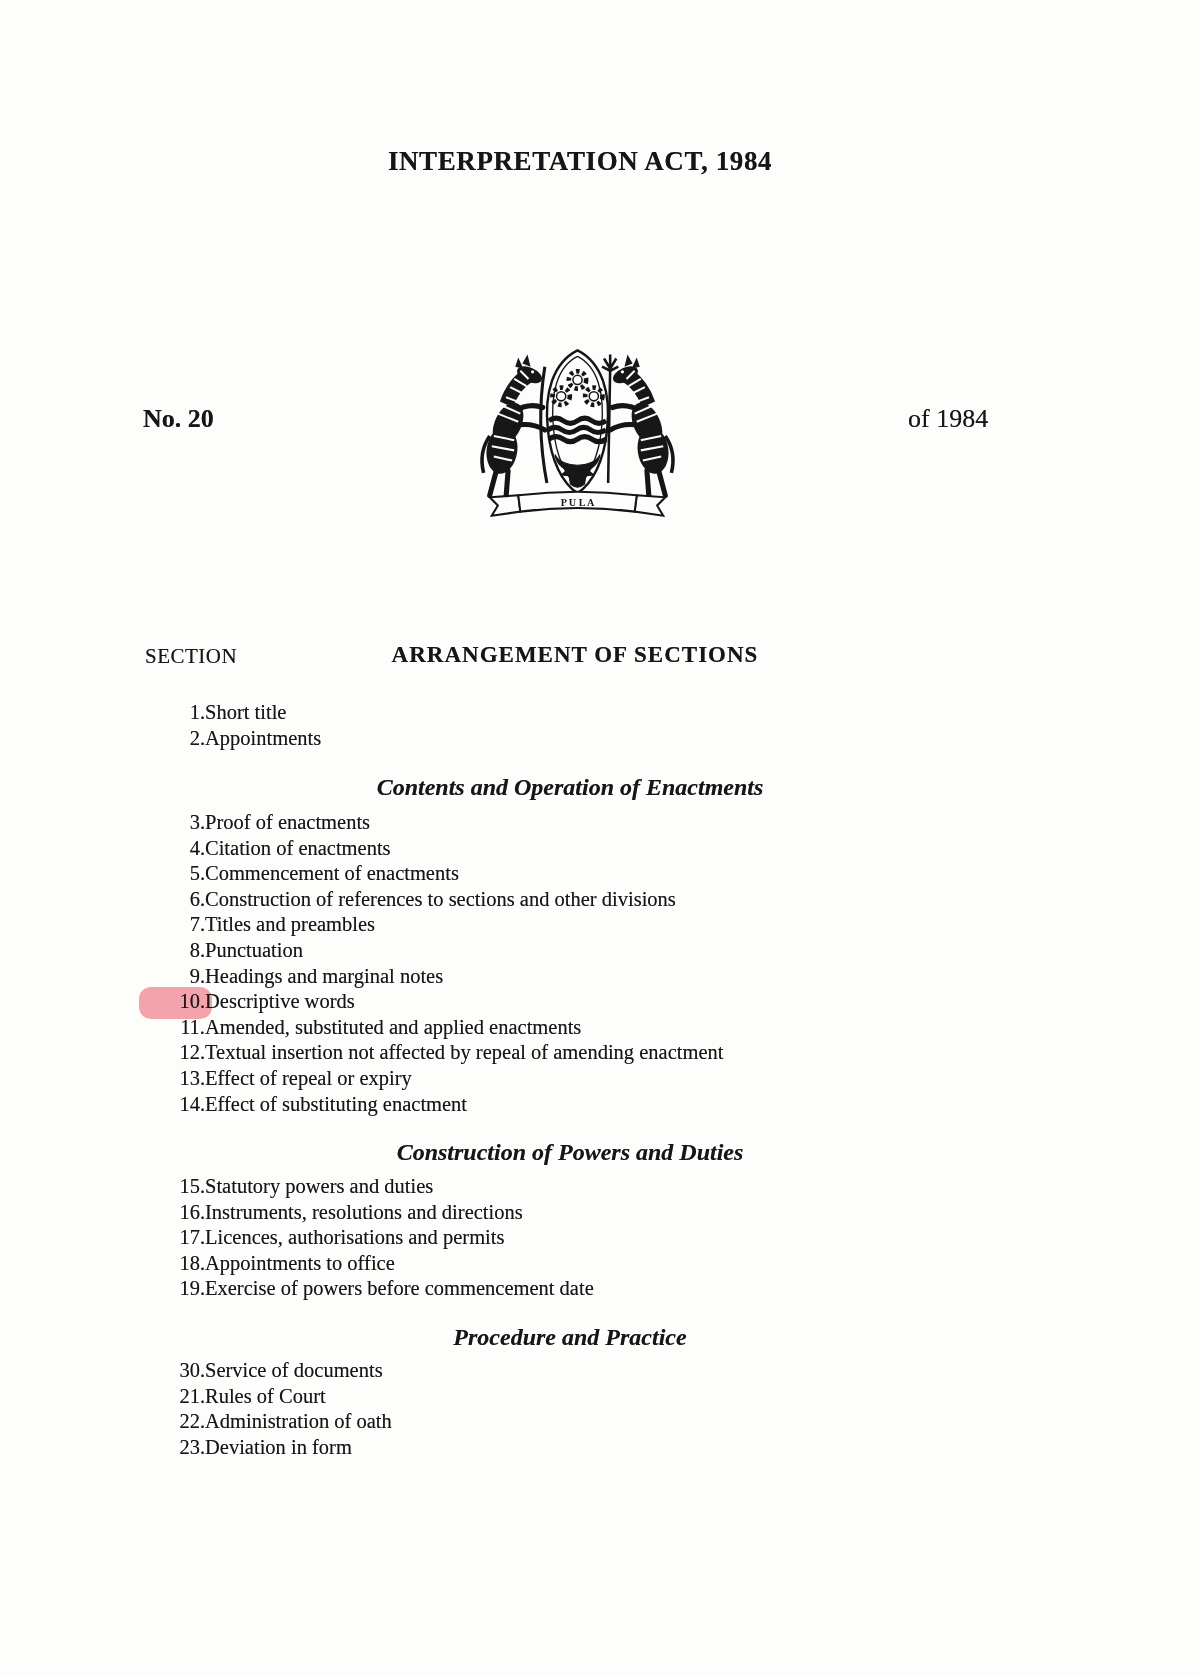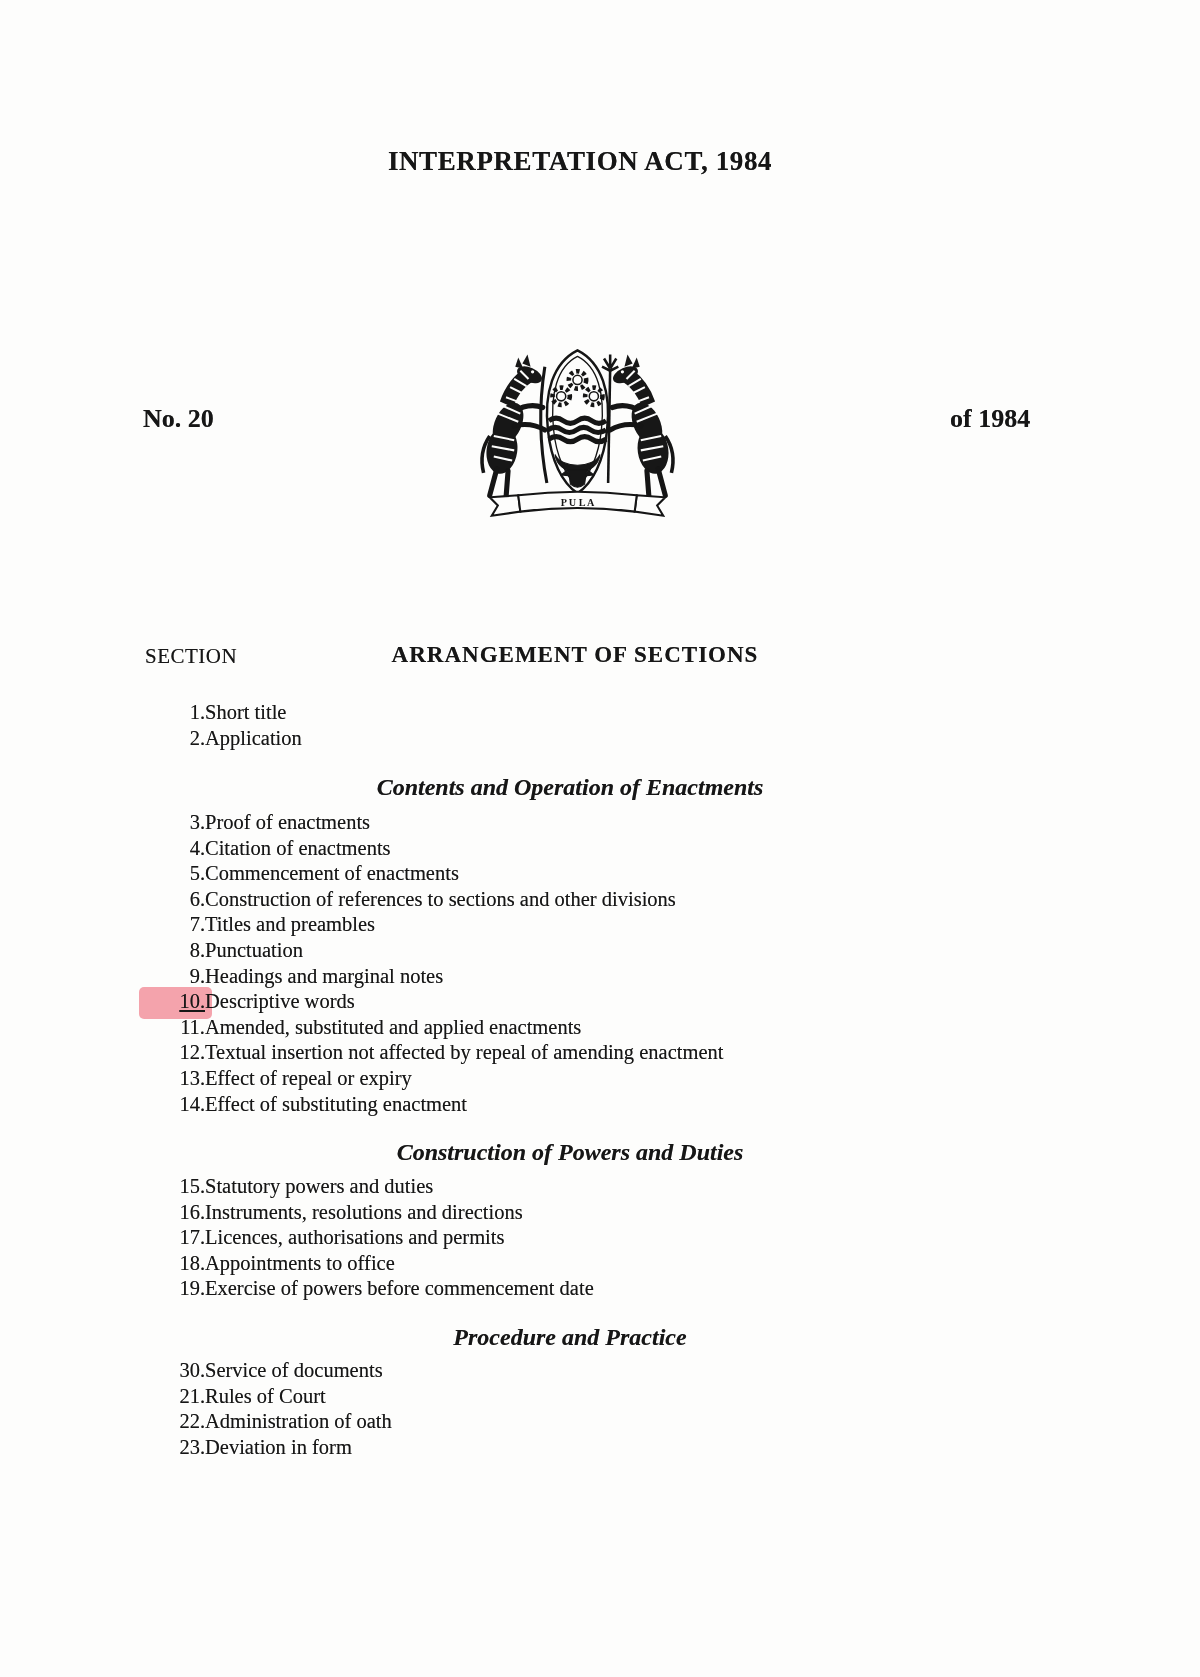--- a/index.html
+++ b/index.html
@@ -14,22 +14,22 @@
   .doc-title{
     position:absolute;top:146px;left:16px;width:1128px;
     text-align:center;font-size:27px;font-weight:bold;letter-spacing:.6px;
     text-shadow:0 0 .5px rgba(20,20,20,.65);
   }
   .act-no{
     position:absolute;top:404px;left:143px;
     font-size:26px;font-weight:bold;text-shadow:0 0 .5px rgba(20,20,20,.6);
   }
   .act-year{
-    position:absolute;top:404px;left:950px;
-    font-size:26px;font-weight:bold;text-shadow:0 0 .5px rgba(20,20,20,.6);
+    position:absolute;top:404px;left:908px;
+    font-size:26px;font-weight:normal;text-shadow:0 0 .5px rgba(20,20,20,.6);
   }
   .arms{position:absolute;top:340px;left:455px;width:245px;height:184px;}
   .arr-heading{
     position:absolute;top:642px;left:0;width:1150px;
     text-align:center;font-size:23px;font-weight:bold;letter-spacing:1px;
     text-shadow:0 0 .5px rgba(20,20,20,.6);
   }
   .section-label{
     position:absolute;top:644px;left:145px;
     font-size:21px;letter-spacing:.5px;text-shadow:0 0 .5px rgba(20,20,20,.5);
@@ -38,22 +38,22 @@
   .toc-list .row{display:flex;height:25.6px;align-items:flex-start;}
   .num{
     flex:none;width:60px;text-align:right;
     font-size:20.5px;line-height:25.6px;text-shadow:0 0 .4px rgba(20,20,20,.5);
   }
   .lbl{
     font-size:20.5px;line-height:25.6px;white-space:nowrap;
     text-shadow:0 0 .4px rgba(20,20,20,.5);
   }
   .num.hl{
-    background:#f4a3ac;border-radius:5px;
-    padding:2px 7px 4px 6px;margin:-2px -7px -4px -6px;text-decoration:underline;
+    background:#f4a3ac;border-radius:12px;
+    padding:2px 7px 4px 6px;margin:-2px -7px -4px -6px;
   }
   .group-heading{
     position:absolute;left:0;width:1140px;text-align:center;
     font-size:24px;font-style:italic;font-weight:bold;
     text-shadow:0 0 .4px rgba(20,20,20,.5);
   }
   #list-intro{top:700px;}
   #heading-1{top:774px;}
   #list-1{top:810px;}
   #heading-2{top:1139px;}
@@ -153,21 +153,21 @@
   <div class="arr-heading">ARRANGEMENT OF SECTIONS</div>
   <div class="section-label">SECTION</div>
 
   <div class="toc-list" id="list-intro">
     <div class="row">
       <span class="num">1.</span>
       <span class="lbl">Short title</span>
     </div>
     <div class="row">
       <span class="num">2.</span>
-      <span class="lbl">Application</span>
+      <span class="lbl">Appointments</span>
     </div>
   </div>
 
   <div class="group-heading" id="heading-1">Contents and Operation of Enactments</div>
   <div class="toc-list" id="list-1">
     <div class="row">
       <span class="num">3.</span>
       <span class="lbl">Proof of enactments</span>
     </div>
     <div class="row">

